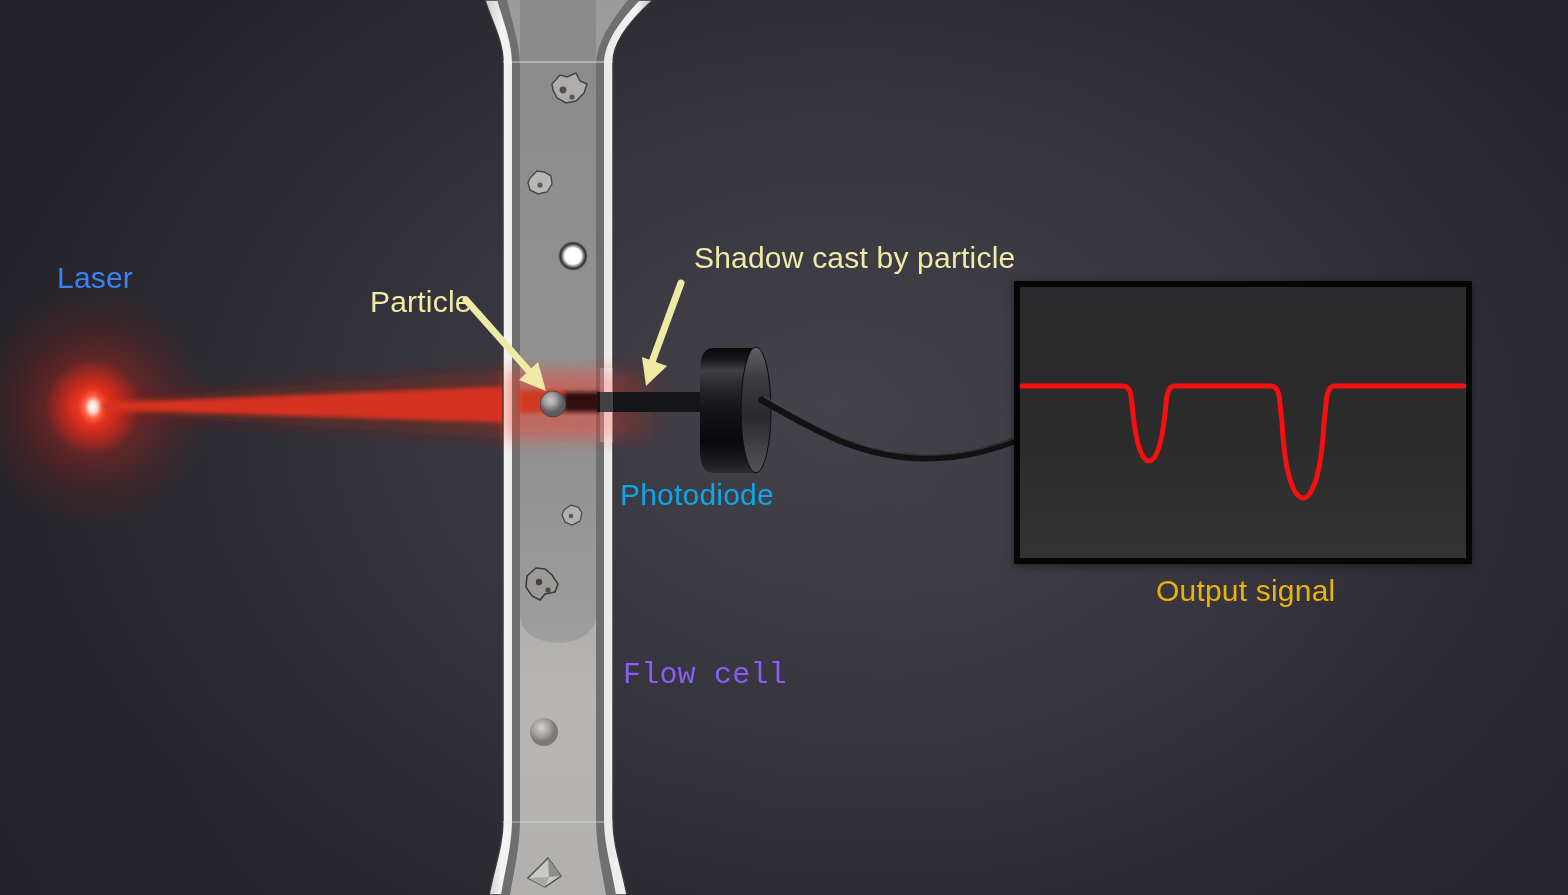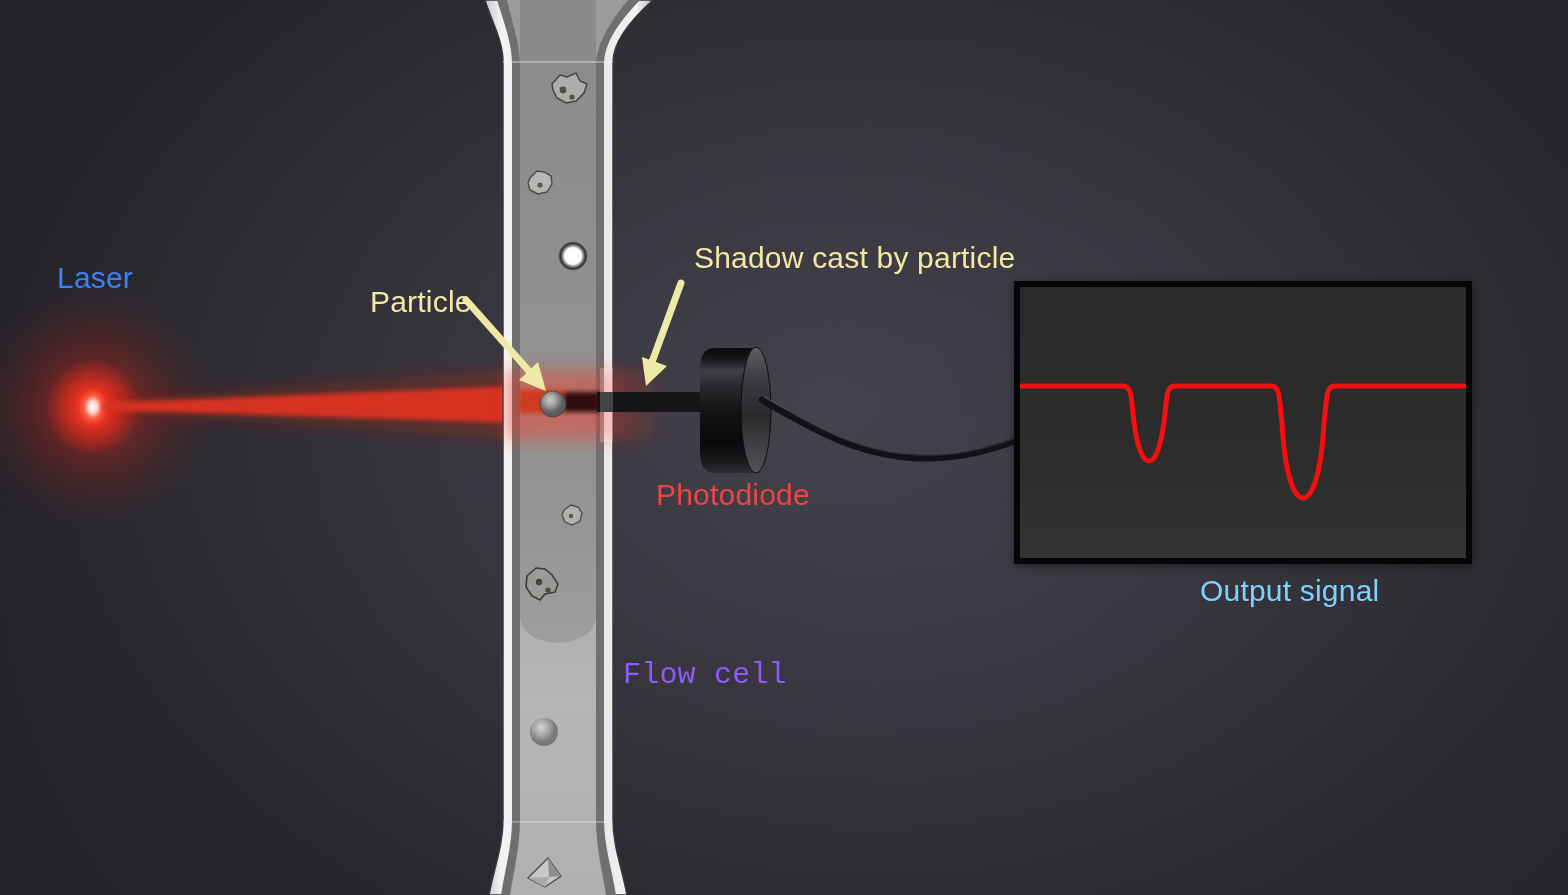--- a/index.html
+++ b/index.html
@@ -191,17 +191,17 @@
 
   <div class="display-box">
     <svg width="446" height="271" viewBox="0 0 446 271">
       <path id="signal-path" d="M2,99 L103,99 C113,99 111,115 114,135 C117,158 122,174 129,174 C136,174 141,158 144,135 C147,115 145,99 155,99 L251,99 C261,99 259,115 262,135 C265,195 276,211 283,211 C290,211 301,195 304,135 C307,115 305,99 315,99 L444,99" fill="none" stroke="#f50f0f" stroke-width="5" stroke-linejoin="round" stroke-linecap="round"></path>
     </svg>
   </div>
 
   <div class="label" style="left: 57px; top: 261px; color: #3b82f6;">Laser</div>
   <div class="label" style="left: 370px; top: 261px; color: rgb(240, 234, 164); margin-top: 24px;">Particle</div>
   <div class="label" style="left: 646px; top: 241px; color: rgb(240, 234, 164); margin-left: 48px;">Shadow cast by particle</div>
-  <div class="label" style="left: 656px; top: 478px; color: #ef4444; text-align: center;">Photodiode</div>
+  <div class="label" style="left: 620px; top: 478px; color: #0ea5e9; text-align: center;">Photodiode</div>
   <div class="label" style="left: 623px; top: 659px; color: #8b5cf6; font-family: Liberation Mono, monospace;">Flow cell</div>
-  <div class="label" style="left: 1200px; top: 574px; color: #7dd3fc;">Output signal</div>
+  <div class="label" style="left: 1156px; top: 574px; color: #eab308;">Output signal</div>
 
 </div>
 
 </body></html>

